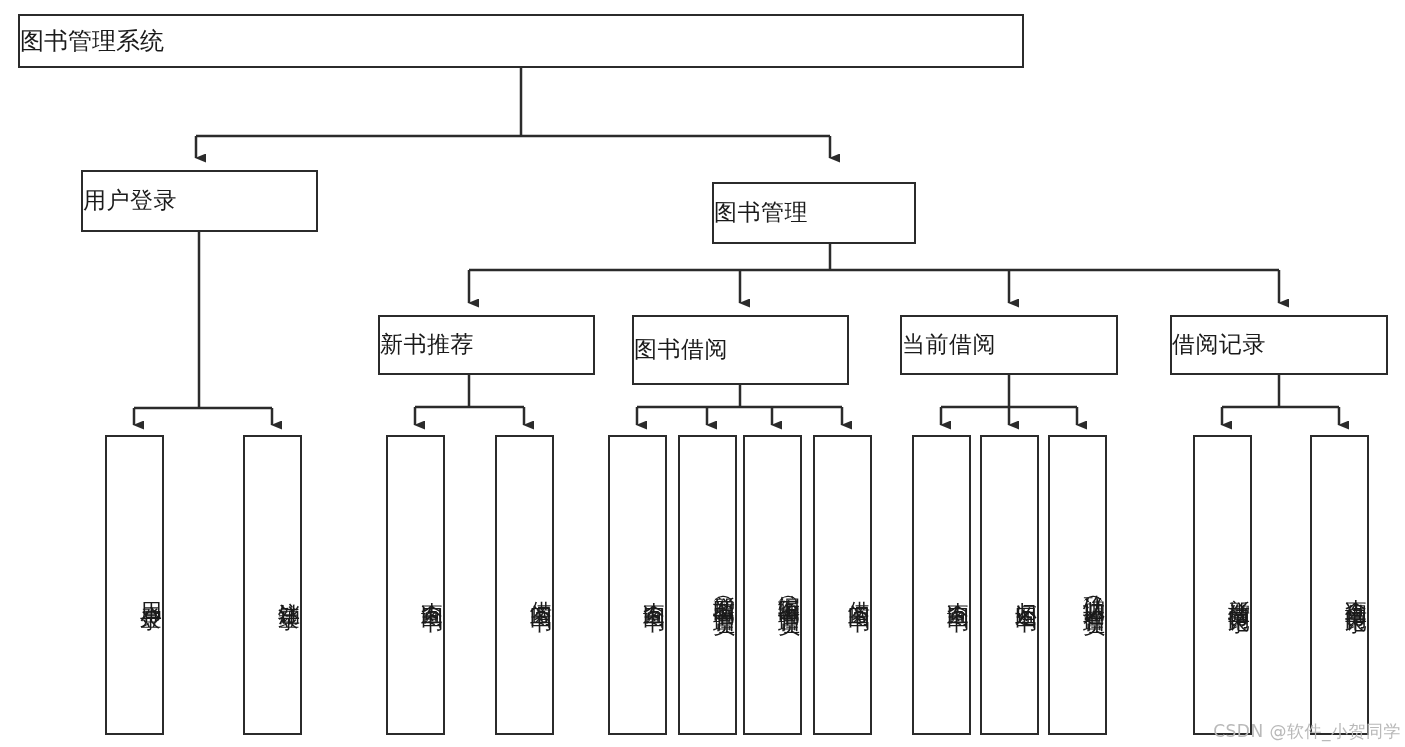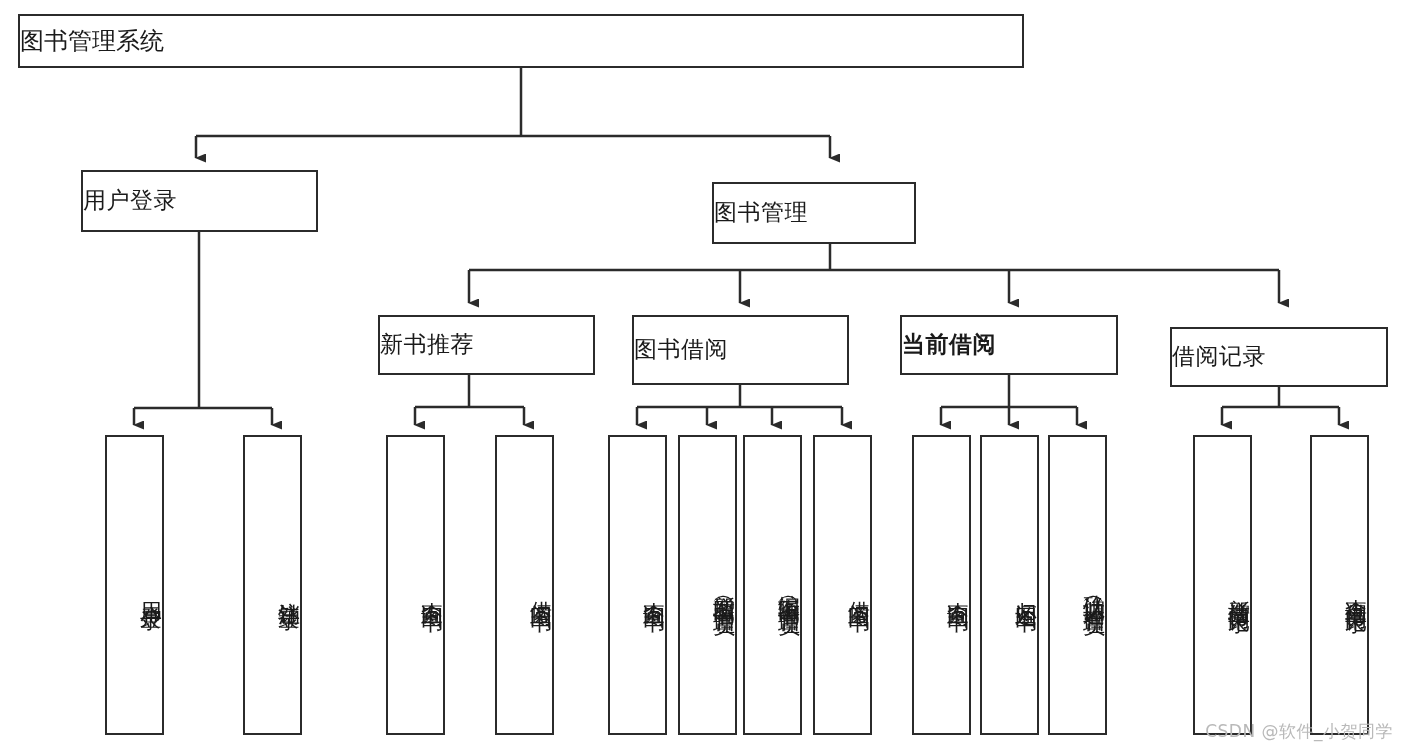--- a/index.html
+++ b/index.html
@@ -51,21 +51,21 @@
     justify-content: center;
     padding-top: 10px;
     letter-spacing: 3px;
     line-height: 1.0;
   }
   .node.v > span {
     display: block;
   }
   .watermark {
     position: absolute;
-    right: 12px;
+    right: 4px;
     bottom: 4px;
     font-size: 17px;
     color: #b9b9b9;
     z-index: 3;
     white-space: nowrap;
     letter-spacing: 0.5px;
   }
 </style>
 </head>
 <body>
@@ -133,24 +133,24 @@
   <div class="node h" style="left:712px; top:182px; width:204px; height:62px;">
     <span>图书管理</span>
   </div>
 
   <div class="node h" style="left:361px; top:315px; width:217px; height:60px;margin-left:17px;">
     <span>新书推荐</span>
   </div>
   <div class="node h" style="left:632px; top:315px; width:217px; height:70px;">
     <span>图书借阅</span>
   </div>
-  <div class="node h" style="left:900px; top:315px; width:218px; height:60px;font-weight:bold;">
+  <div class="node h" style="left:900px; top:315px; width:218px; height:60px;">
     <span>当前借阅</span>
   </div>
-  <div class="node h" style="left:1170px; top:327px; width:218px; height:60px;">
+  <div class="node h" style="left:1170px; top:315px; width:218px; height:60px;">
     <span>借阅记录</span>
   </div>
 
   <div class="node v" style="left:105px; top:435px; width:59px; height:300px;">
     <span>用户登录</span>
   </div>
   <div class="node v" style="left:243px; top:435px; width:59px; height:300px;">
     <span>注销登录</span>
   </div>
 

